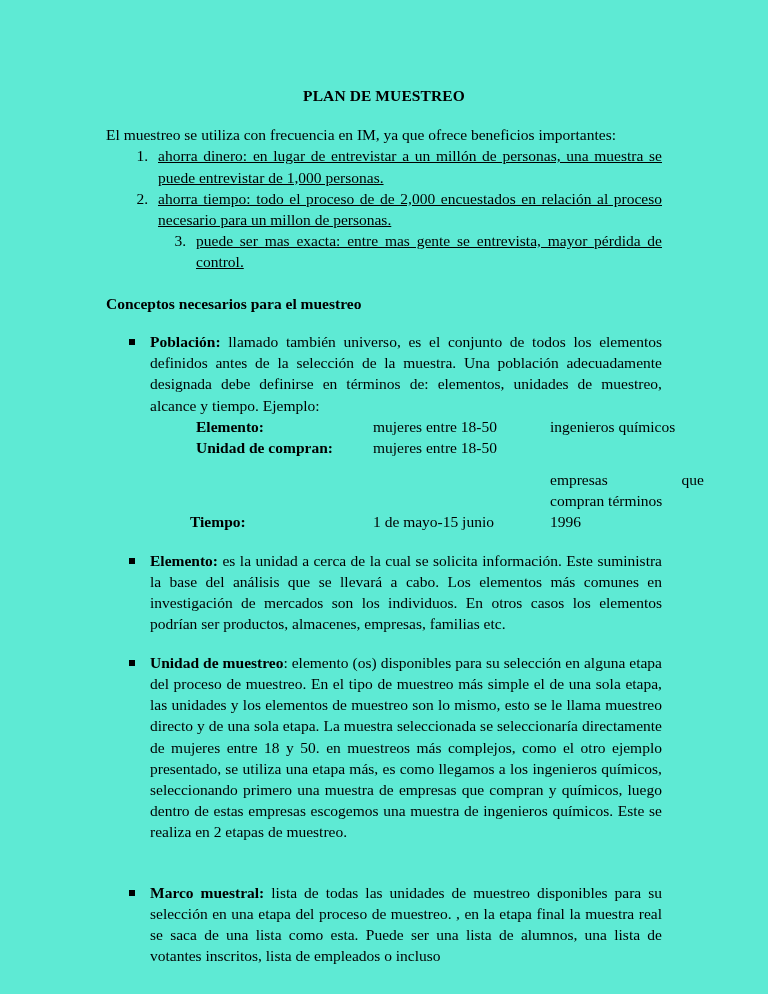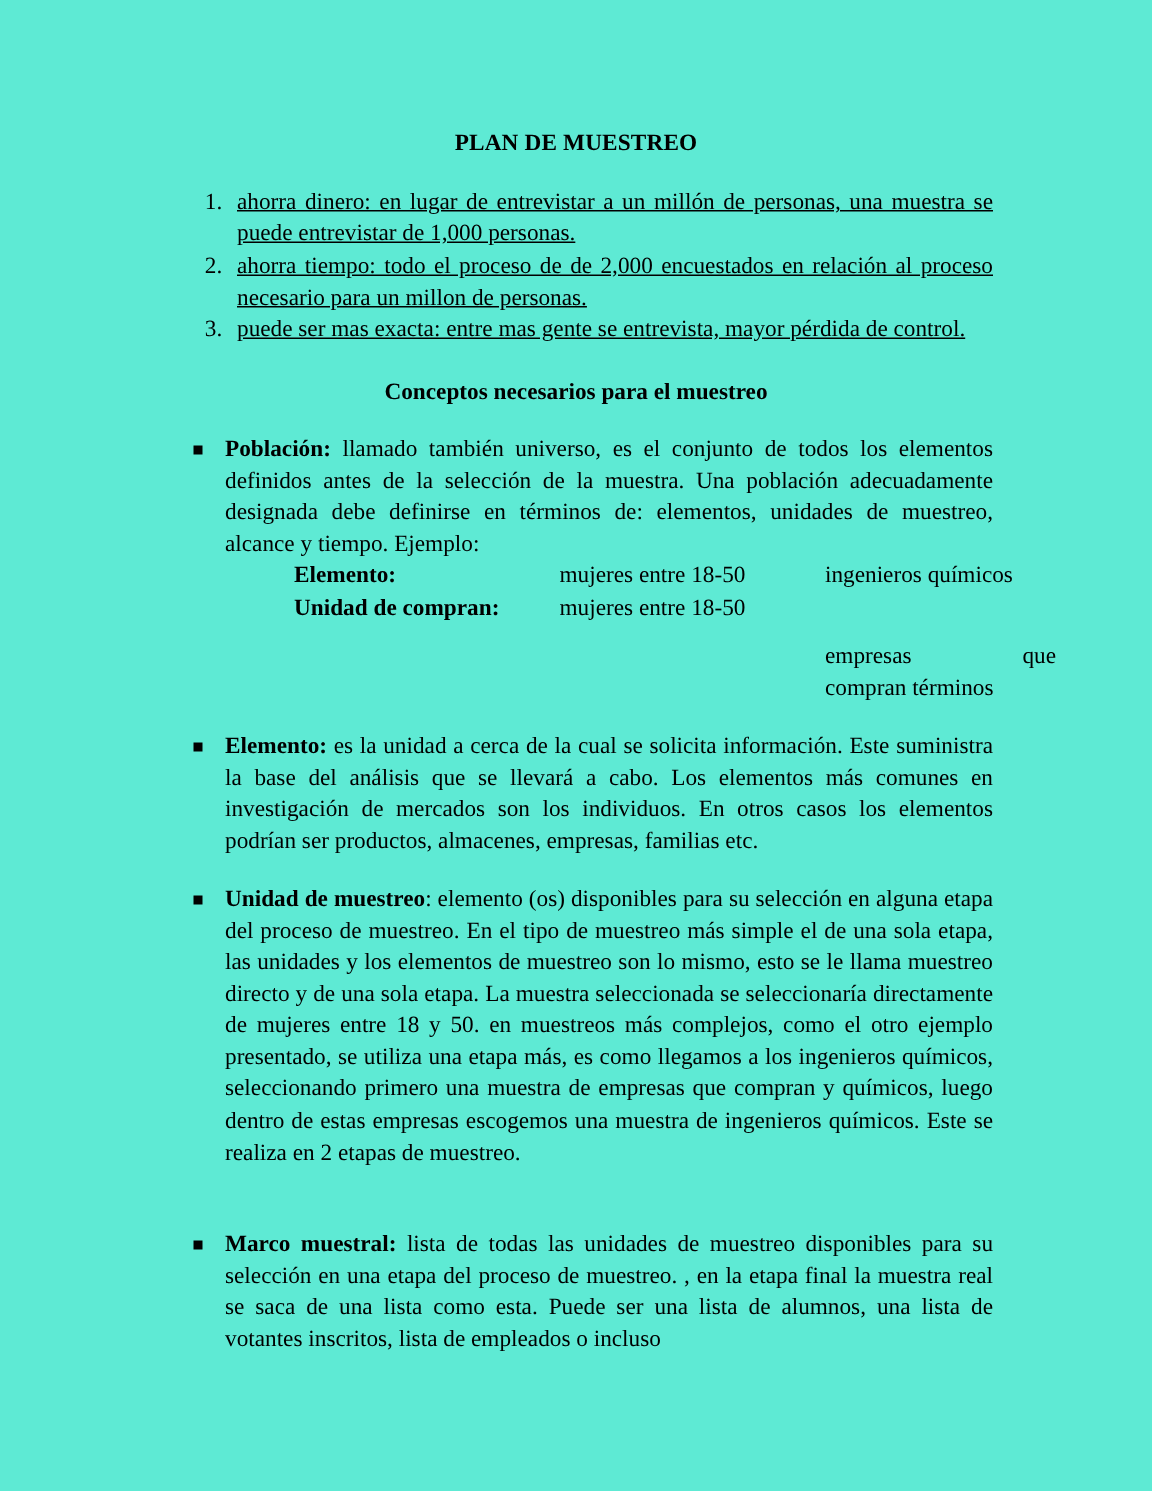--- a/index.html
+++ b/index.html
@@ -28,21 +28,21 @@
   
   .doc-title {
     text-align: center;
     font-weight: bold;
     font-size: 15.5px;
     line-height: 1.25;
     margin: 0 0 19px 0;
     letter-spacing: 0.1px;
   }
   .section-heading {
-    text-align: center;
+    text-align: left;
     font-weight: bold;
     font-size: 15.5px;
     line-height: 1.25;
     margin: 0;
     padding: 0;
   }
 
   
   .para {
     text-align: justify;
@@ -63,20 +63,21 @@
     text-align: justify;
     text-justify: inter-word;
     font-size: 15.5px;
     line-height: 1.36;
     padding-left: 6px;
     margin: 0;
     text-decoration: underline;
   }
   ol.num-list > li:last-child {
     text-align: justify;
+    margin-left: 38px;
   }
 
   
   .bullet-block {
     position: relative;
     padding-left: 44px;
     text-align: justify;
     text-justify: inter-word;
     font-size: 15.5px;
     line-height: 1.36;
@@ -140,20 +141,21 @@
   .gap-xl { height: 40px; }
 </style>
 </head>
 <body>
 
 <div class="page">
   <div class="content">
 
     <h1 class="doc-title">PLAN DE MUESTREO</h1>
 
+    <p class="para">El muestreo se utiliza con frecuencia en IM, ya que ofrece beneficios importantes:</p>
 
     <ol class="num-list">
       <li>ahorra dinero: en lugar de entrevistar a un millón de personas, una muestra se puede entrevistar de 1,000 personas.</li>
       <li>ahorra tiempo: todo el proceso de de 2,000 encuestados en relación al proceso necesario para un millon de personas.</li>
       <li>puede ser mas exacta: entre mas gente se entrevista, mayor pérdida de control.</li>
     </ol>
 
     <div class="gap-lg"></div>
 
     <h2 class="section-heading">Conceptos necesarios para el muestreo</h2>
@@ -176,20 +178,25 @@
           <td class="col-label deep">Unidad de compran:</td>
           <td class="col-mid">mujeres entre 18-50</td>
           <td class="col-right">
             <span class="spread-line">
               <span>empresas</span>
               <span>que</span>
             </span>
             <span>compran términos</span>
           </td>
         </tr>
+        <tr>
+          <td class="col-label shallow">Tiempo:</td>
+          <td class="col-mid">1 de mayo-15 junio</td>
+          <td class="col-right">1996</td>
+        </tr>
       </tbody>
     </table>
 
     <div class="gap-md"></div>
 
     <div class="bullet-block">
       <span class="bullet-marker"></span>
       <span class="bold-lead">Elemento:</span><span> es la unidad a cerca de la cual se solicita información. Este suministra la base del análisis que se llevará a cabo. Los elementos más comunes en investigación de mercados son los individuos. En otros casos los elementos podrían ser productos, almacenes, empresas, familias etc.</span>
     </div>
 

